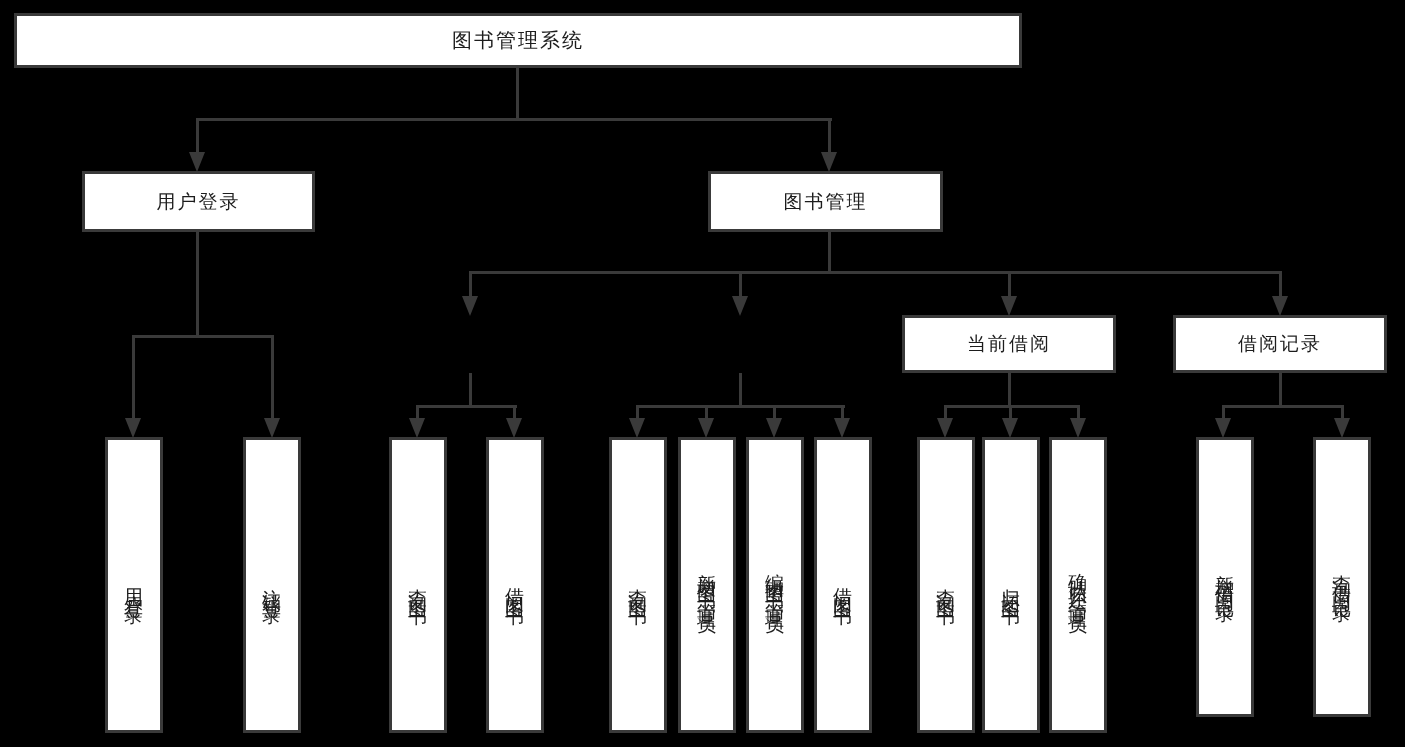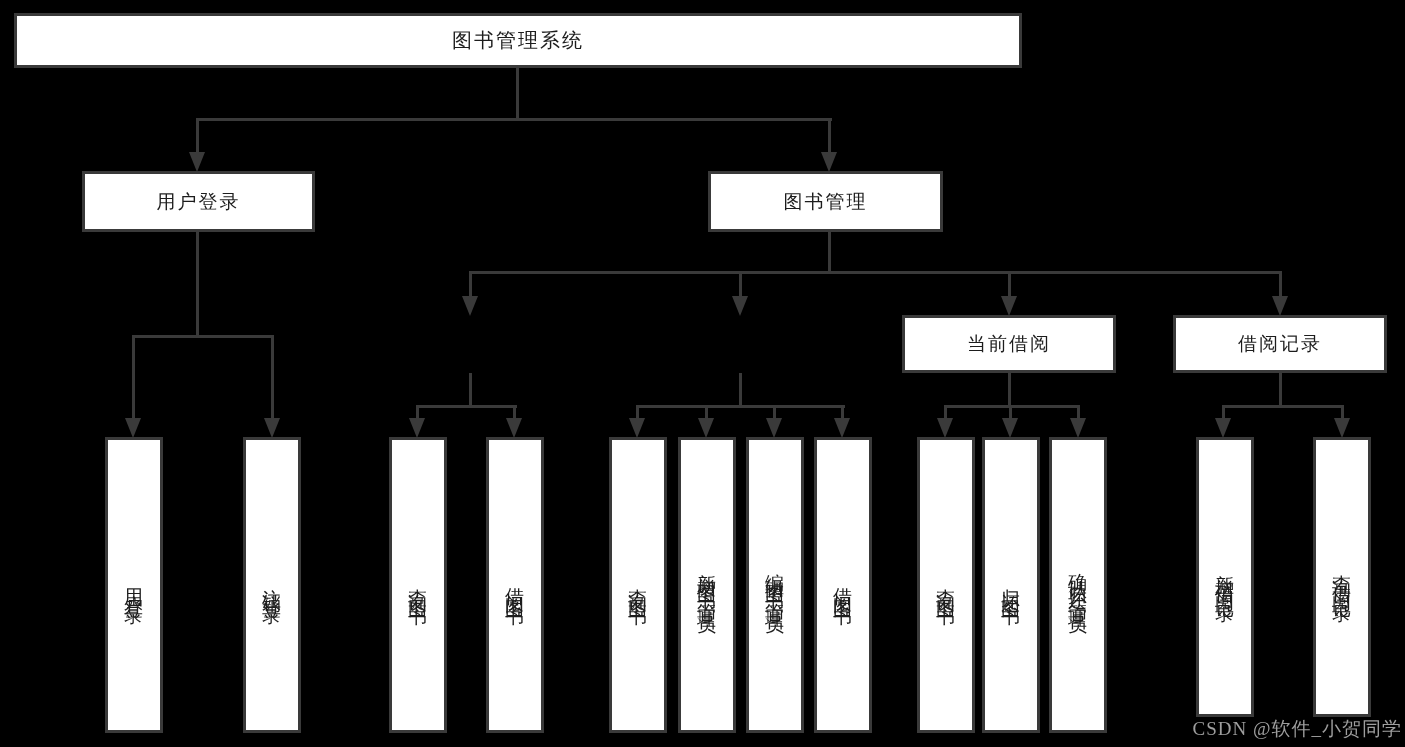--- a/index.html
+++ b/index.html
@@ -139,15 +139,14 @@
   <div class="node vtext" style="left:746px; top:437px; width:58px; height:296px;">编辑图书（管理员）</div>
   <div class="node vtext" style="left:814px; top:437px; width:58px; height:296px;">借阅图书</div>
 
   <div class="node vtext" style="left:917px; top:437px; width:58px; height:296px;">查询图书</div>
   <div class="node vtext" style="left:982px; top:437px; width:58px; height:296px;">归还图书</div>
   <div class="node vtext" style="left:1049px; top:437px; width:58px; height:296px;">确认归还（管理员）</div>
 
   <div class="node vtext" style="left:1196px; top:437px; width:58px; height:280px;">新增借阅记录</div>
   <div class="node vtext" style="left:1313px; top:437px; width:58px; height:280px;">查询借阅记录</div>
 
-  <div class="watermark">CSDN @软件_小贺同学</div>
 
 </div>
 
 </body></html>

